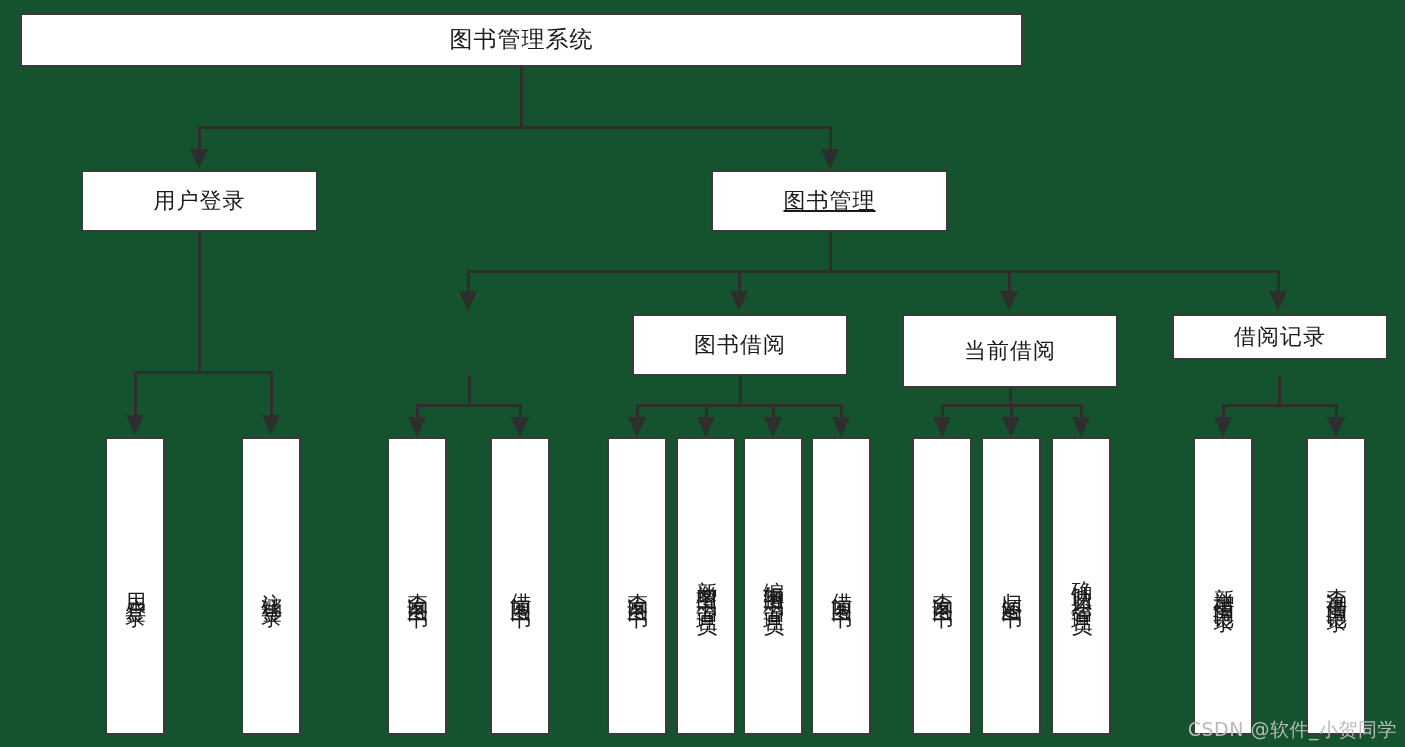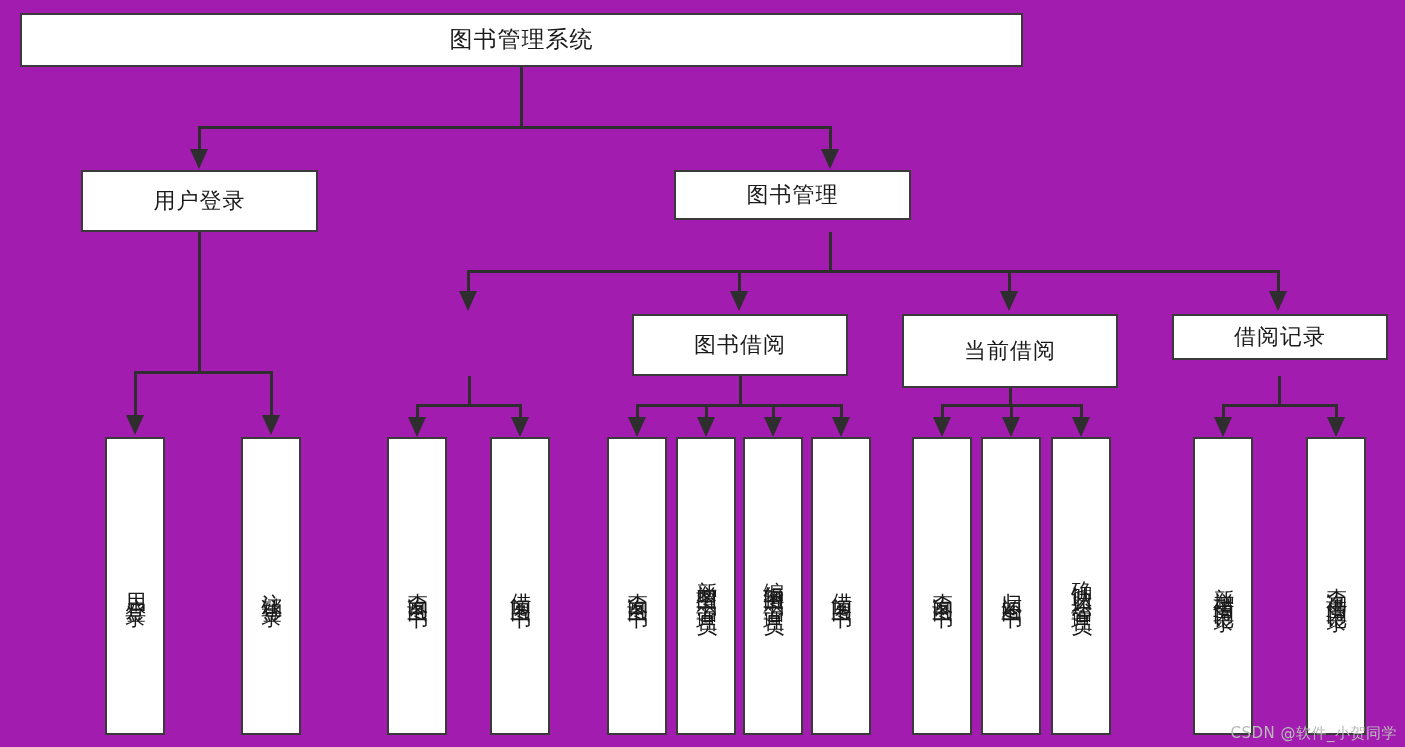--- a/index.html
+++ b/index.html
@@ -8,21 +8,21 @@
     padding: 0;
     background: #ffffff;
   }
   body {
     font-family: "DejaVu Sans", "Liberation Sans", sans-serif;
   }
   #canvas {
     position: relative;
     width: 1405px;
     height: 747px;
-    background: #a21caf;
+    background: #14532d;
     overflow: hidden;
   }
   
   .node {
     position: absolute;
     box-sizing: border-box;
     background: #ffffff;
     border: 2px solid #3a3a3a;
     display: flex;
     align-items: center;
@@ -68,21 +68,21 @@
     height: 0;
     border-left: 9px solid transparent;
     border-right: 9px solid transparent;
     border-top: 20px solid #2e2e2e;
   }
   
   #watermark {
     position: absolute;
     right: 8px;
     bottom: 4px;
-    font-size: 15px;
+    font-size: 19px;
     color: #b9b9b9;
     letter-spacing: 0.5px;
     white-space: nowrap;
     user-select: none;
     font-family: "DejaVu Sans", "Liberation Sans", sans-serif;
   }
 </style>
 </head>
 <body>
 
@@ -147,21 +147,21 @@
   <div class="conn vline" style="left:1335px; top:404px; height:14px;"></div>
   <div class="arrow" style="left:1327px; top:417px;"></div>
 
   <div class="node horiz root" style="left:20px; top:13px; width:1003px; height:54px;">
     <span class="label">图书管理系统</span>
   </div>
 
   <div class="node horiz" style="left:81px; top:170px; width:237px; height:62px;">
     <span class="label">用户登录</span>
   </div>
-  <div class="node horiz" style="left:674px; top:170px; width:237px; height:50px;">
+  <div class="node horiz" style="left:711px; top:170px; width:237px; height:62px;text-decoration:underline;">
     <span class="label">图书管理</span>
   </div>
 
   <div class="node horiz" style="left:632px; top:314px; width:216px; height:62px;">
     <span class="label">图书借阅</span>
   </div>
   <div class="node horiz" style="left:902px; top:314px; width:216px; height:74px;">
     <span class="label">当前借阅</span>
   </div>
   <div class="node horiz" style="left:1172px; top:314px; width:216px; height:46px;">

